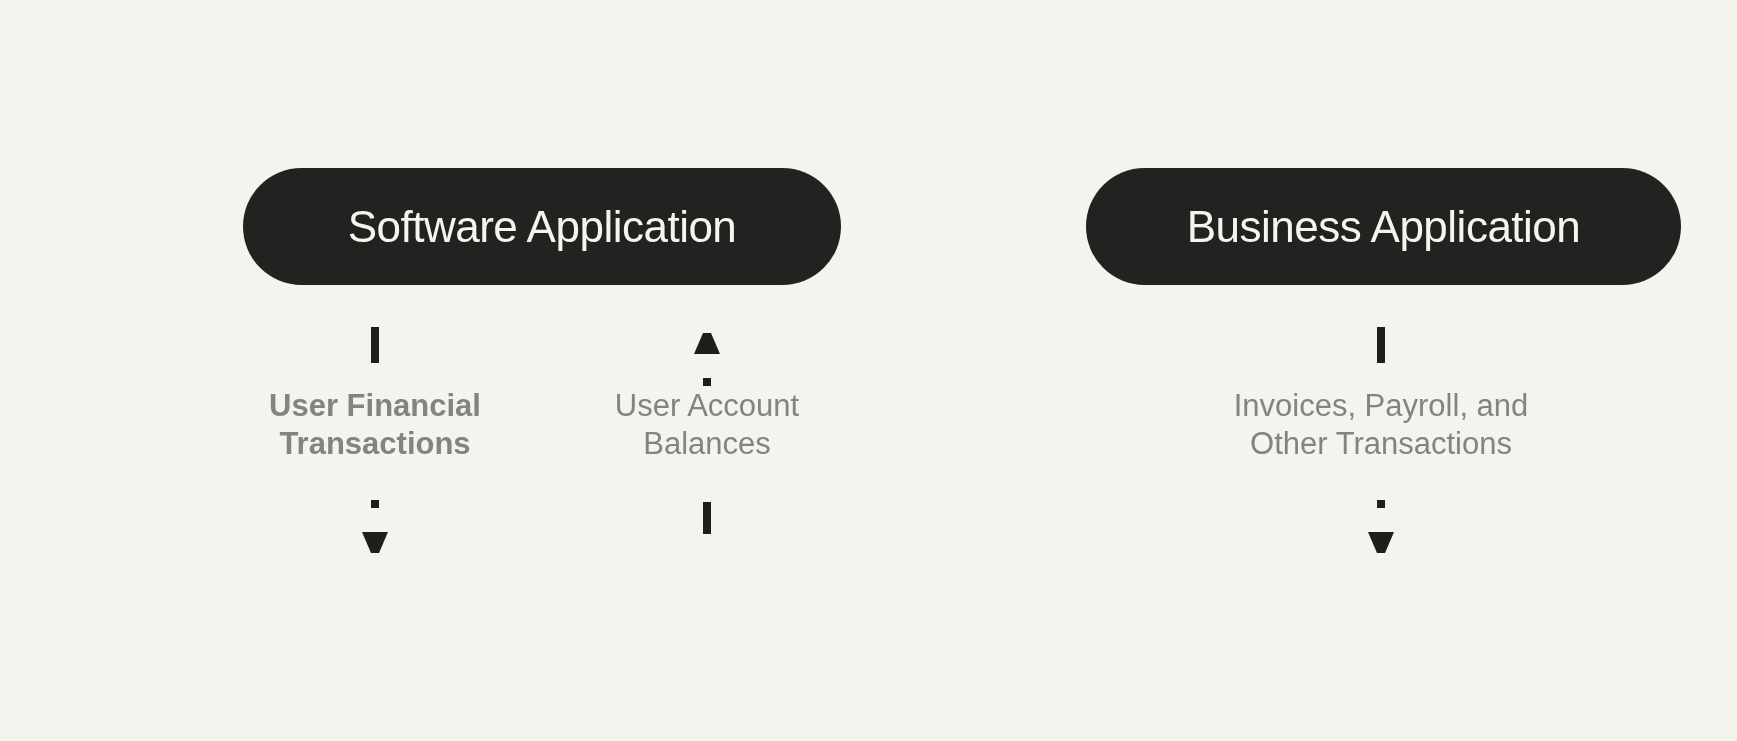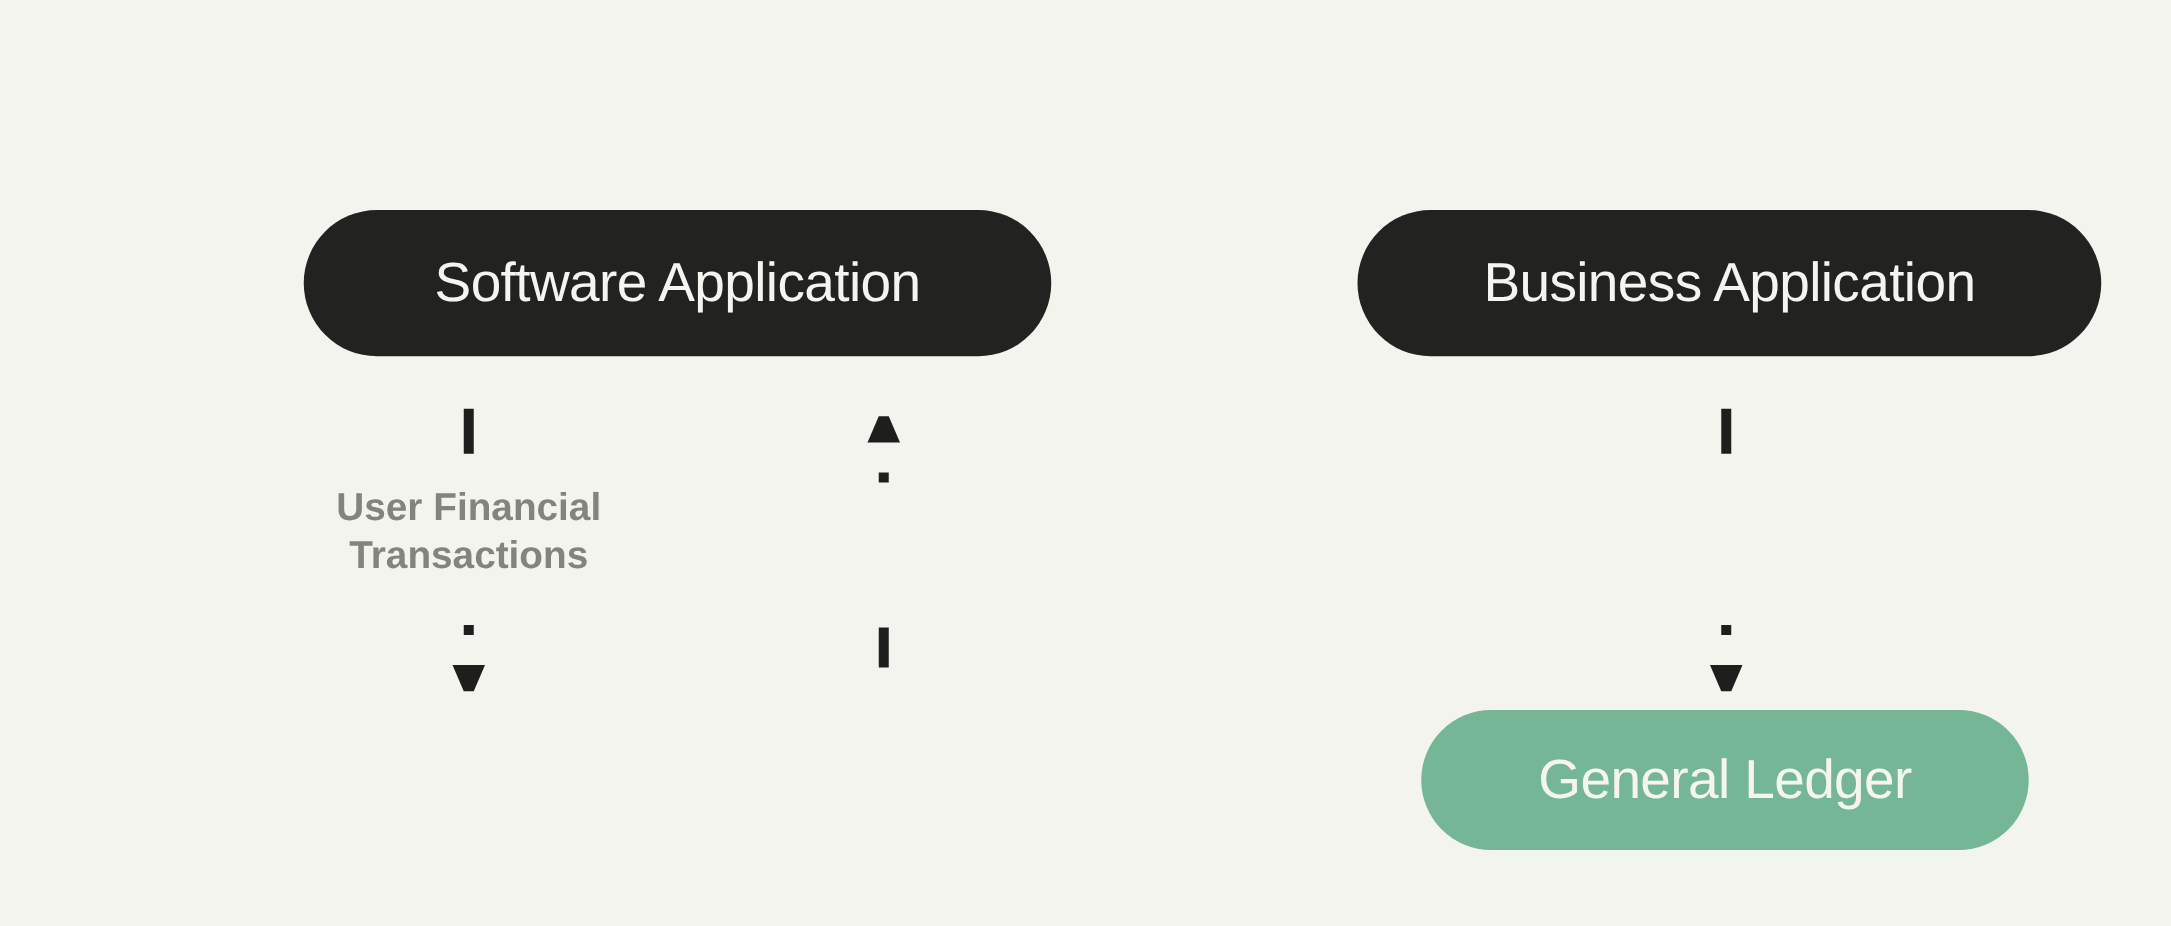--- a/index.html
+++ b/index.html
@@ -103,38 +103,41 @@
   </div>
 
   <div class="connector conn-b-top">
     <div class="head up"></div>
     <div class="stem"></div>
   </div>
 
   <div class="flow-label label-a">User Financial
 Transactions</div>
 
+  <div class="flow-label label-b">User Account
+Balances</div>
 
   <div class="connector conn-a-bottom">
     <div class="stem"></div>
     <div class="head down"></div>
   </div>
 
   <div class="connector conn-b-bottom">
     <div class="stem"></div>
   </div>
 
 
   <div class="node dark src-right">Business Application</div>
 
   <div class="connector conn-r-top">
     <div class="stem"></div>
   </div>
 
+  <div class="flow-label label-r">Invoices, Payroll, and
+Other Transactions</div>
 
   <div class="connector conn-r-bottom">
     <div class="stem"></div>
     <div class="head down"></div>
   </div>
 
-  <div class="node green tgt-right">General Ledger</div>
 
 </div>
 
 </body></html>

